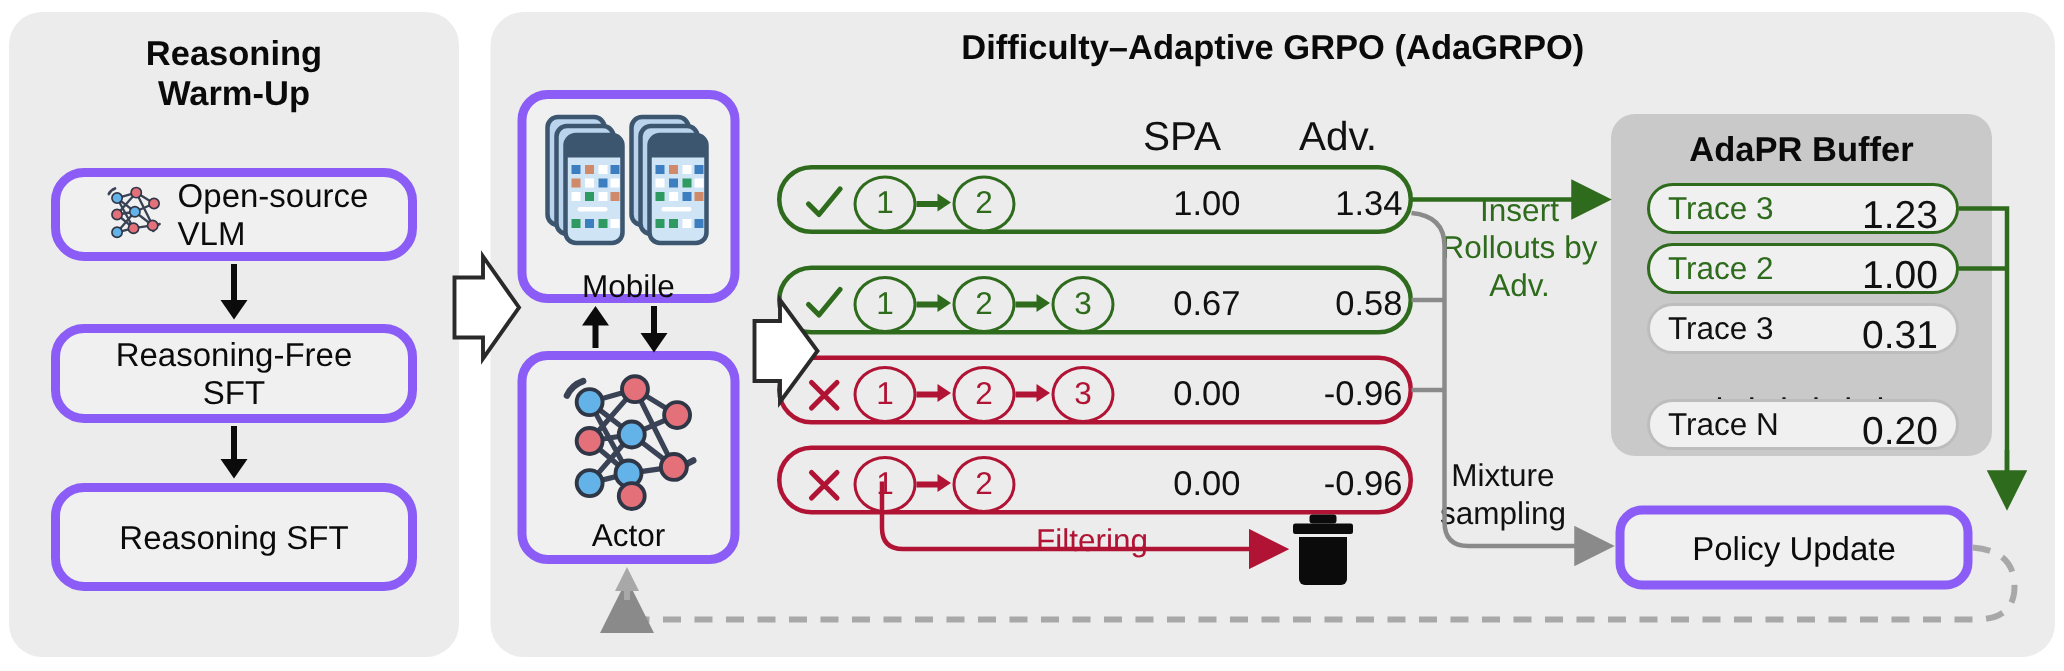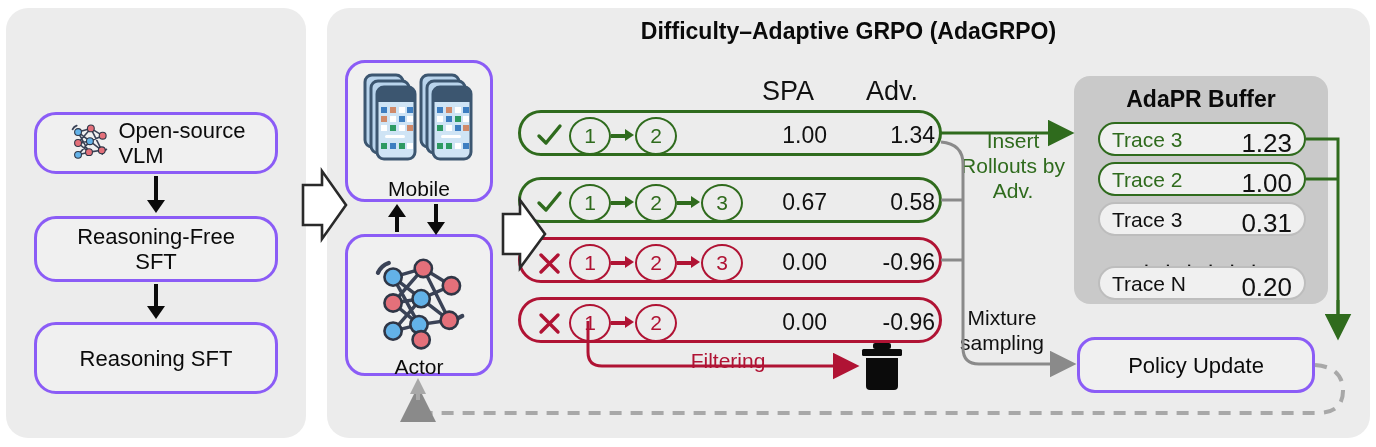--- a/index.html
+++ b/index.html
@@ -10,33 +10,33 @@
   
   .panel{position:absolute;background:#ececec;border-radius:22px;}
   #panel-left{left:6px;top:8px;width:300px;height:430px;}
   #panel-right{left:327px;top:8px;width:1043px;height:430px;}
 
   .panel-title{position:absolute;text-align:center;font-weight:bold;color:#0a0a0a;}
   #left-title{left:6px;top:22px;width:300px;font-size:23px;line-height:27px;}
   #right-title{left:327px;top:18px;width:1043px;font-size:23px;}
 
   
-  .rbox{position:absolute;background:#f0f0f0;border:3px solid #8b5cf6;
+  .rbox{position:absolute;background:#f0f0f0;border:6px solid #8b5cf6;
         border-radius:18px;box-sizing:border-box;display:flex;
         align-items:center;justify-content:center;color:#0b0b0b;}
   .rbox .lbl{font-size:22px;line-height:25px;text-align:center;}
 
   #box-vlm{left:34px;top:112px;width:244px;height:62px;border-radius:22px;}
   #box-vlm .lbl{font-size:22px;text-align:left;}
   #box-sft1{left:34px;top:216px;width:244px;height:66px;border-radius:22px;}
   #box-sft2{left:34px;top:322px;width:244px;height:72px;border-radius:22px;}
   #box-mobile{left:345px;top:60px;width:148px;height:142px;border-radius:20px;
               flex-direction:column;justify-content:flex-start;padding-top:8px;}
   #box-actor{left:345px;top:234px;width:148px;height:142px;border-radius:20px;
-             flex-direction:column;justify-content:flex-start;padding-top:16px;}
+             flex-direction:column;justify-content:flex-start;padding-top:4px;}
   #box-mobile .cap,#box-actor .cap{font-size:21px;margin-top:2px;}
   #box-policy{left:1077px;top:337px;width:238px;height:56px;border-radius:18px;}
 
   
   .nn-small{width:46px;height:42px;margin-right:6px;flex:0 0 auto;}
   .nn-big{width:108px;height:100px;}
 
   
   .phones{width:120px;height:104px;}
 
@@ -101,20 +101,24 @@
   .ovl{position:absolute;left:0;top:0;width:1376px;height:447px;pointer-events:none;}
 </style>
 </head>
 <body>
 
 <div class="stage">
 
   <div class="panel" id="panel-left"></div>
   <div class="panel" id="panel-right"></div>
 
+  <div class="panel-title" id="left-title">
+    <div>Reasoning</div>
+    <div>Warm-Up</div>
+  </div>
   <div class="panel-title" id="right-title">Difficulty–Adaptive GRPO (AdaGRPO)</div>
 
   <div class="rbox" id="box-vlm">
     <span class="nn-small">
       <svg viewBox="0 0 100 92" width="46" height="42">
         <g stroke="#3a4256" stroke-width="3.4" fill="none">
           <path d="M26 22 L54 14 M26 22 L52 42 M26 22 L50 66 M26 46 L54 14 M26 46 L52 42 M26 46 L50 66
                    M26 72 L52 42 M26 72 L50 66 M54 14 L80 30 M52 42 L80 30 M52 42 L78 62 M50 66 L78 62 M54 14 L78 62"></path>
           <path d="M14 16 a16 16 0 0 1 9 -8" stroke-width="4" stroke-linecap="round"></path>
           <path d="M88 60 a16 16 0 0 0 -9 10" stroke-width="4" stroke-linecap="round"></path>

